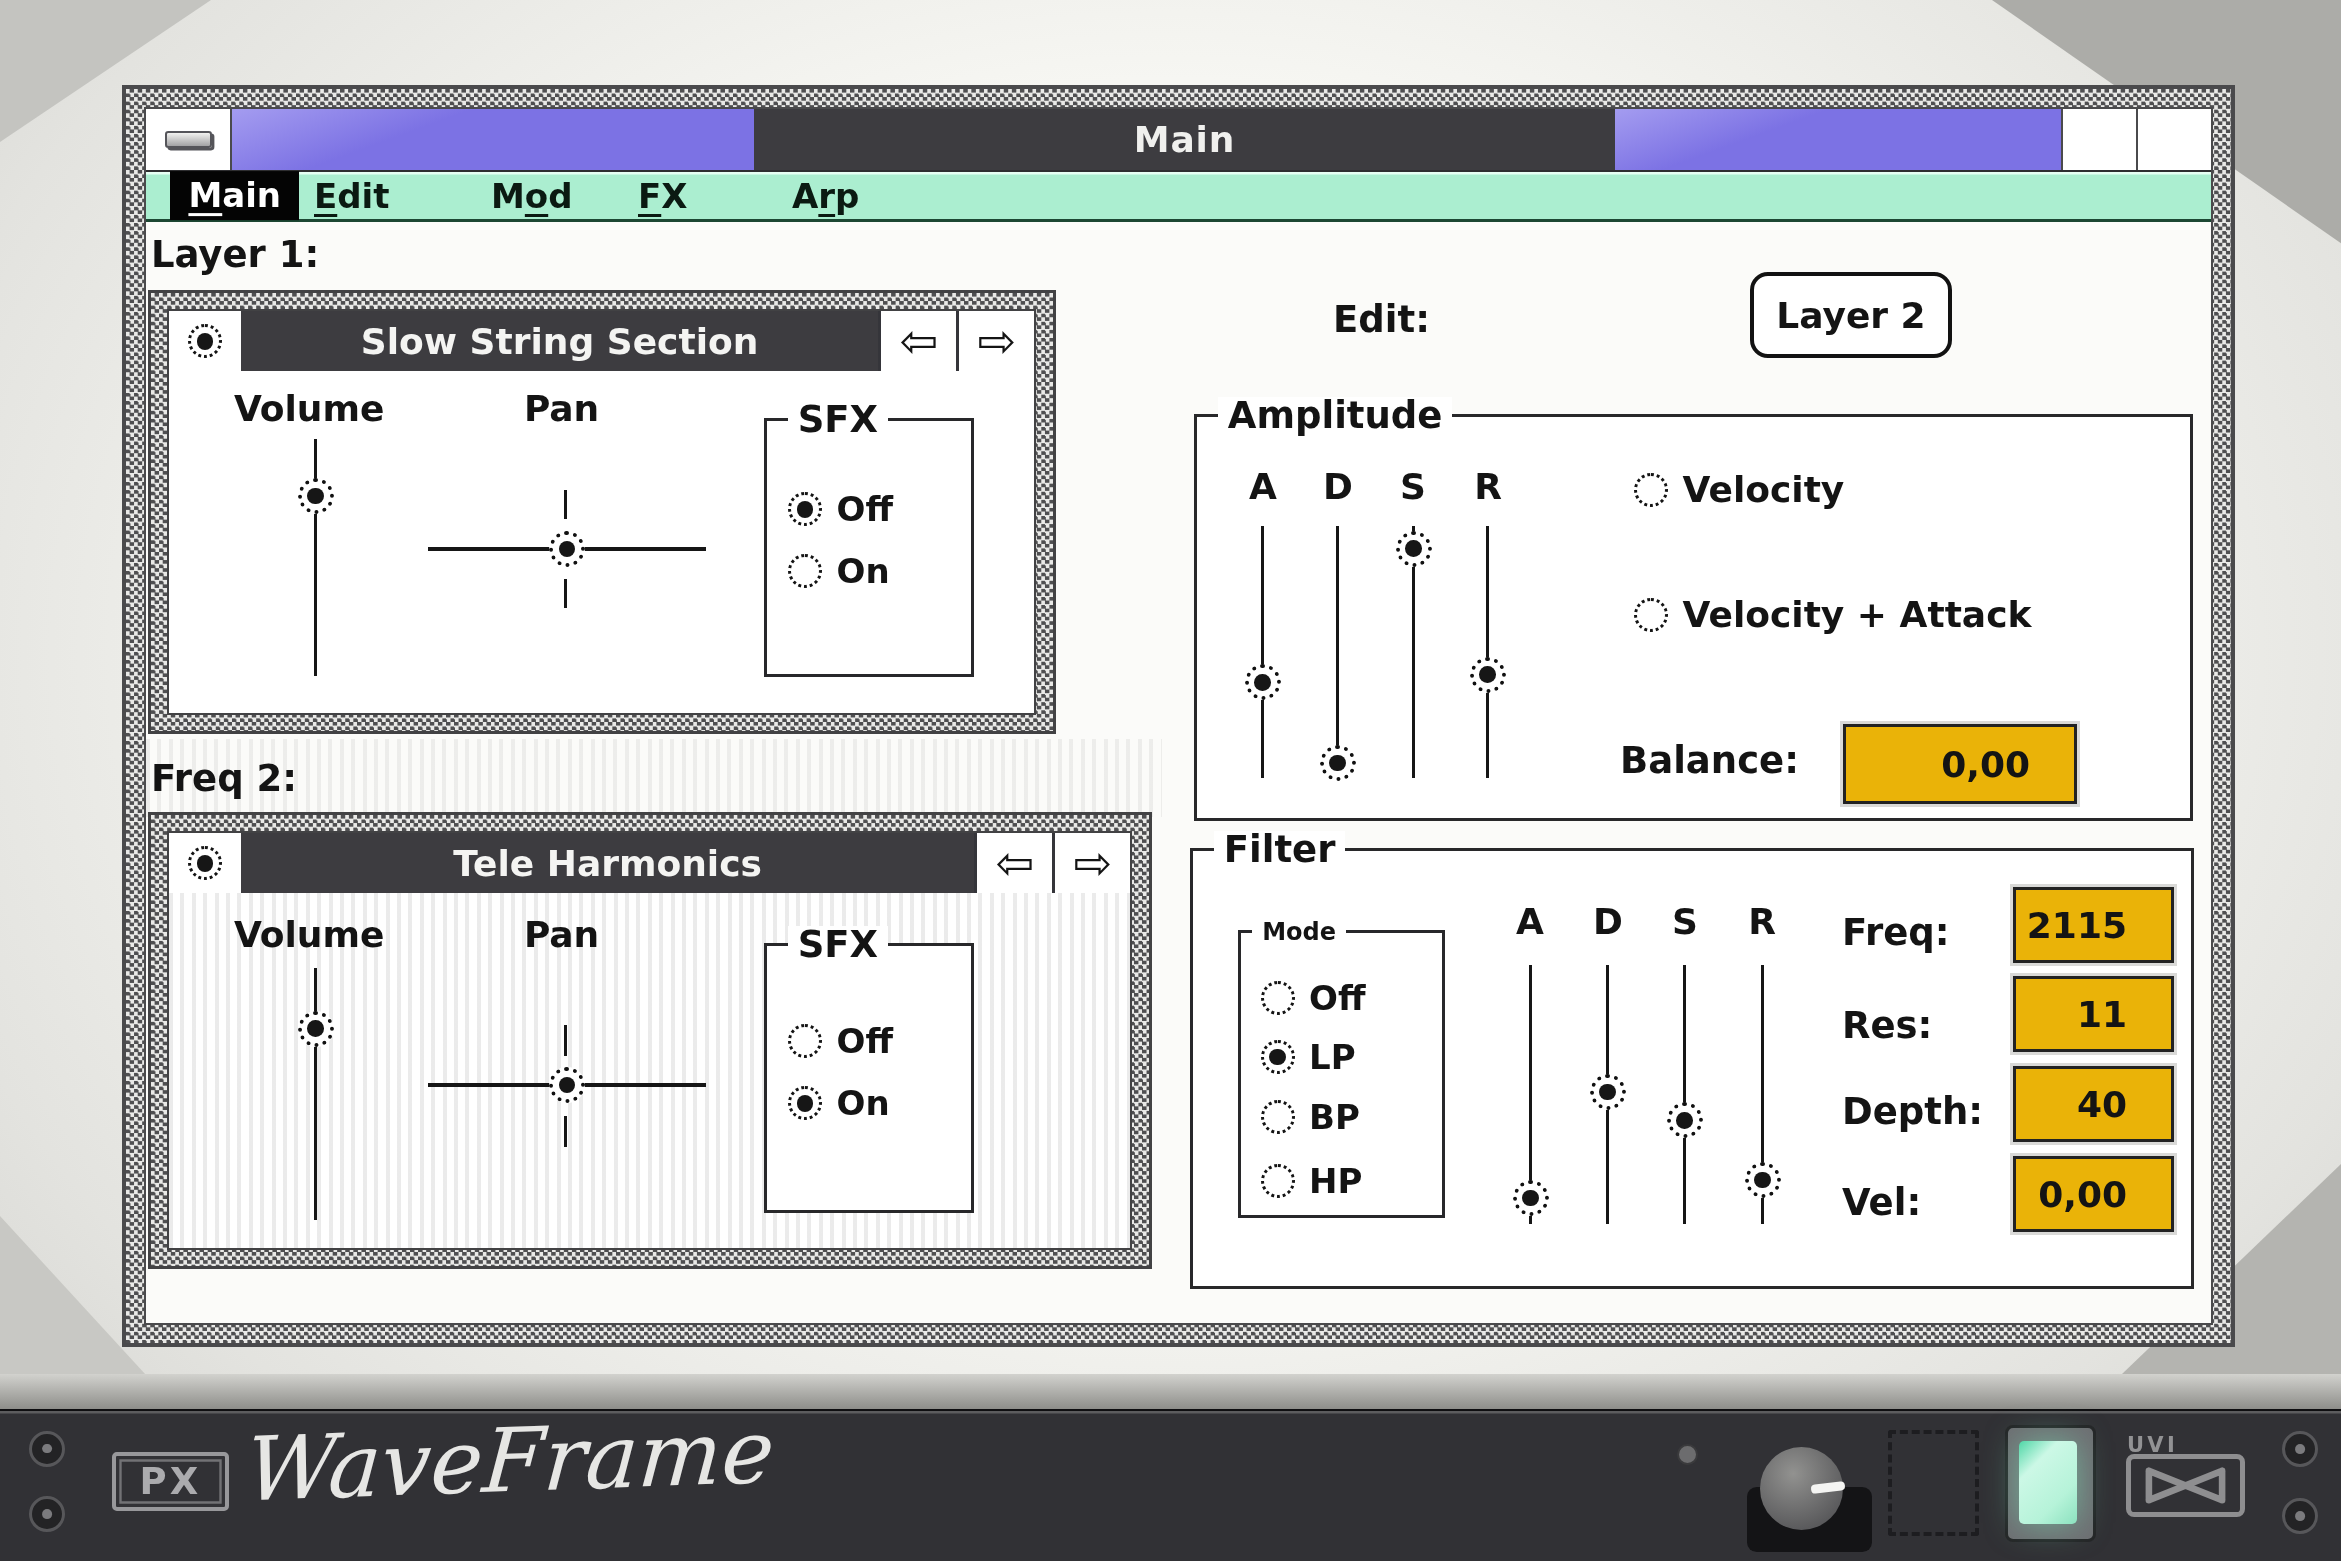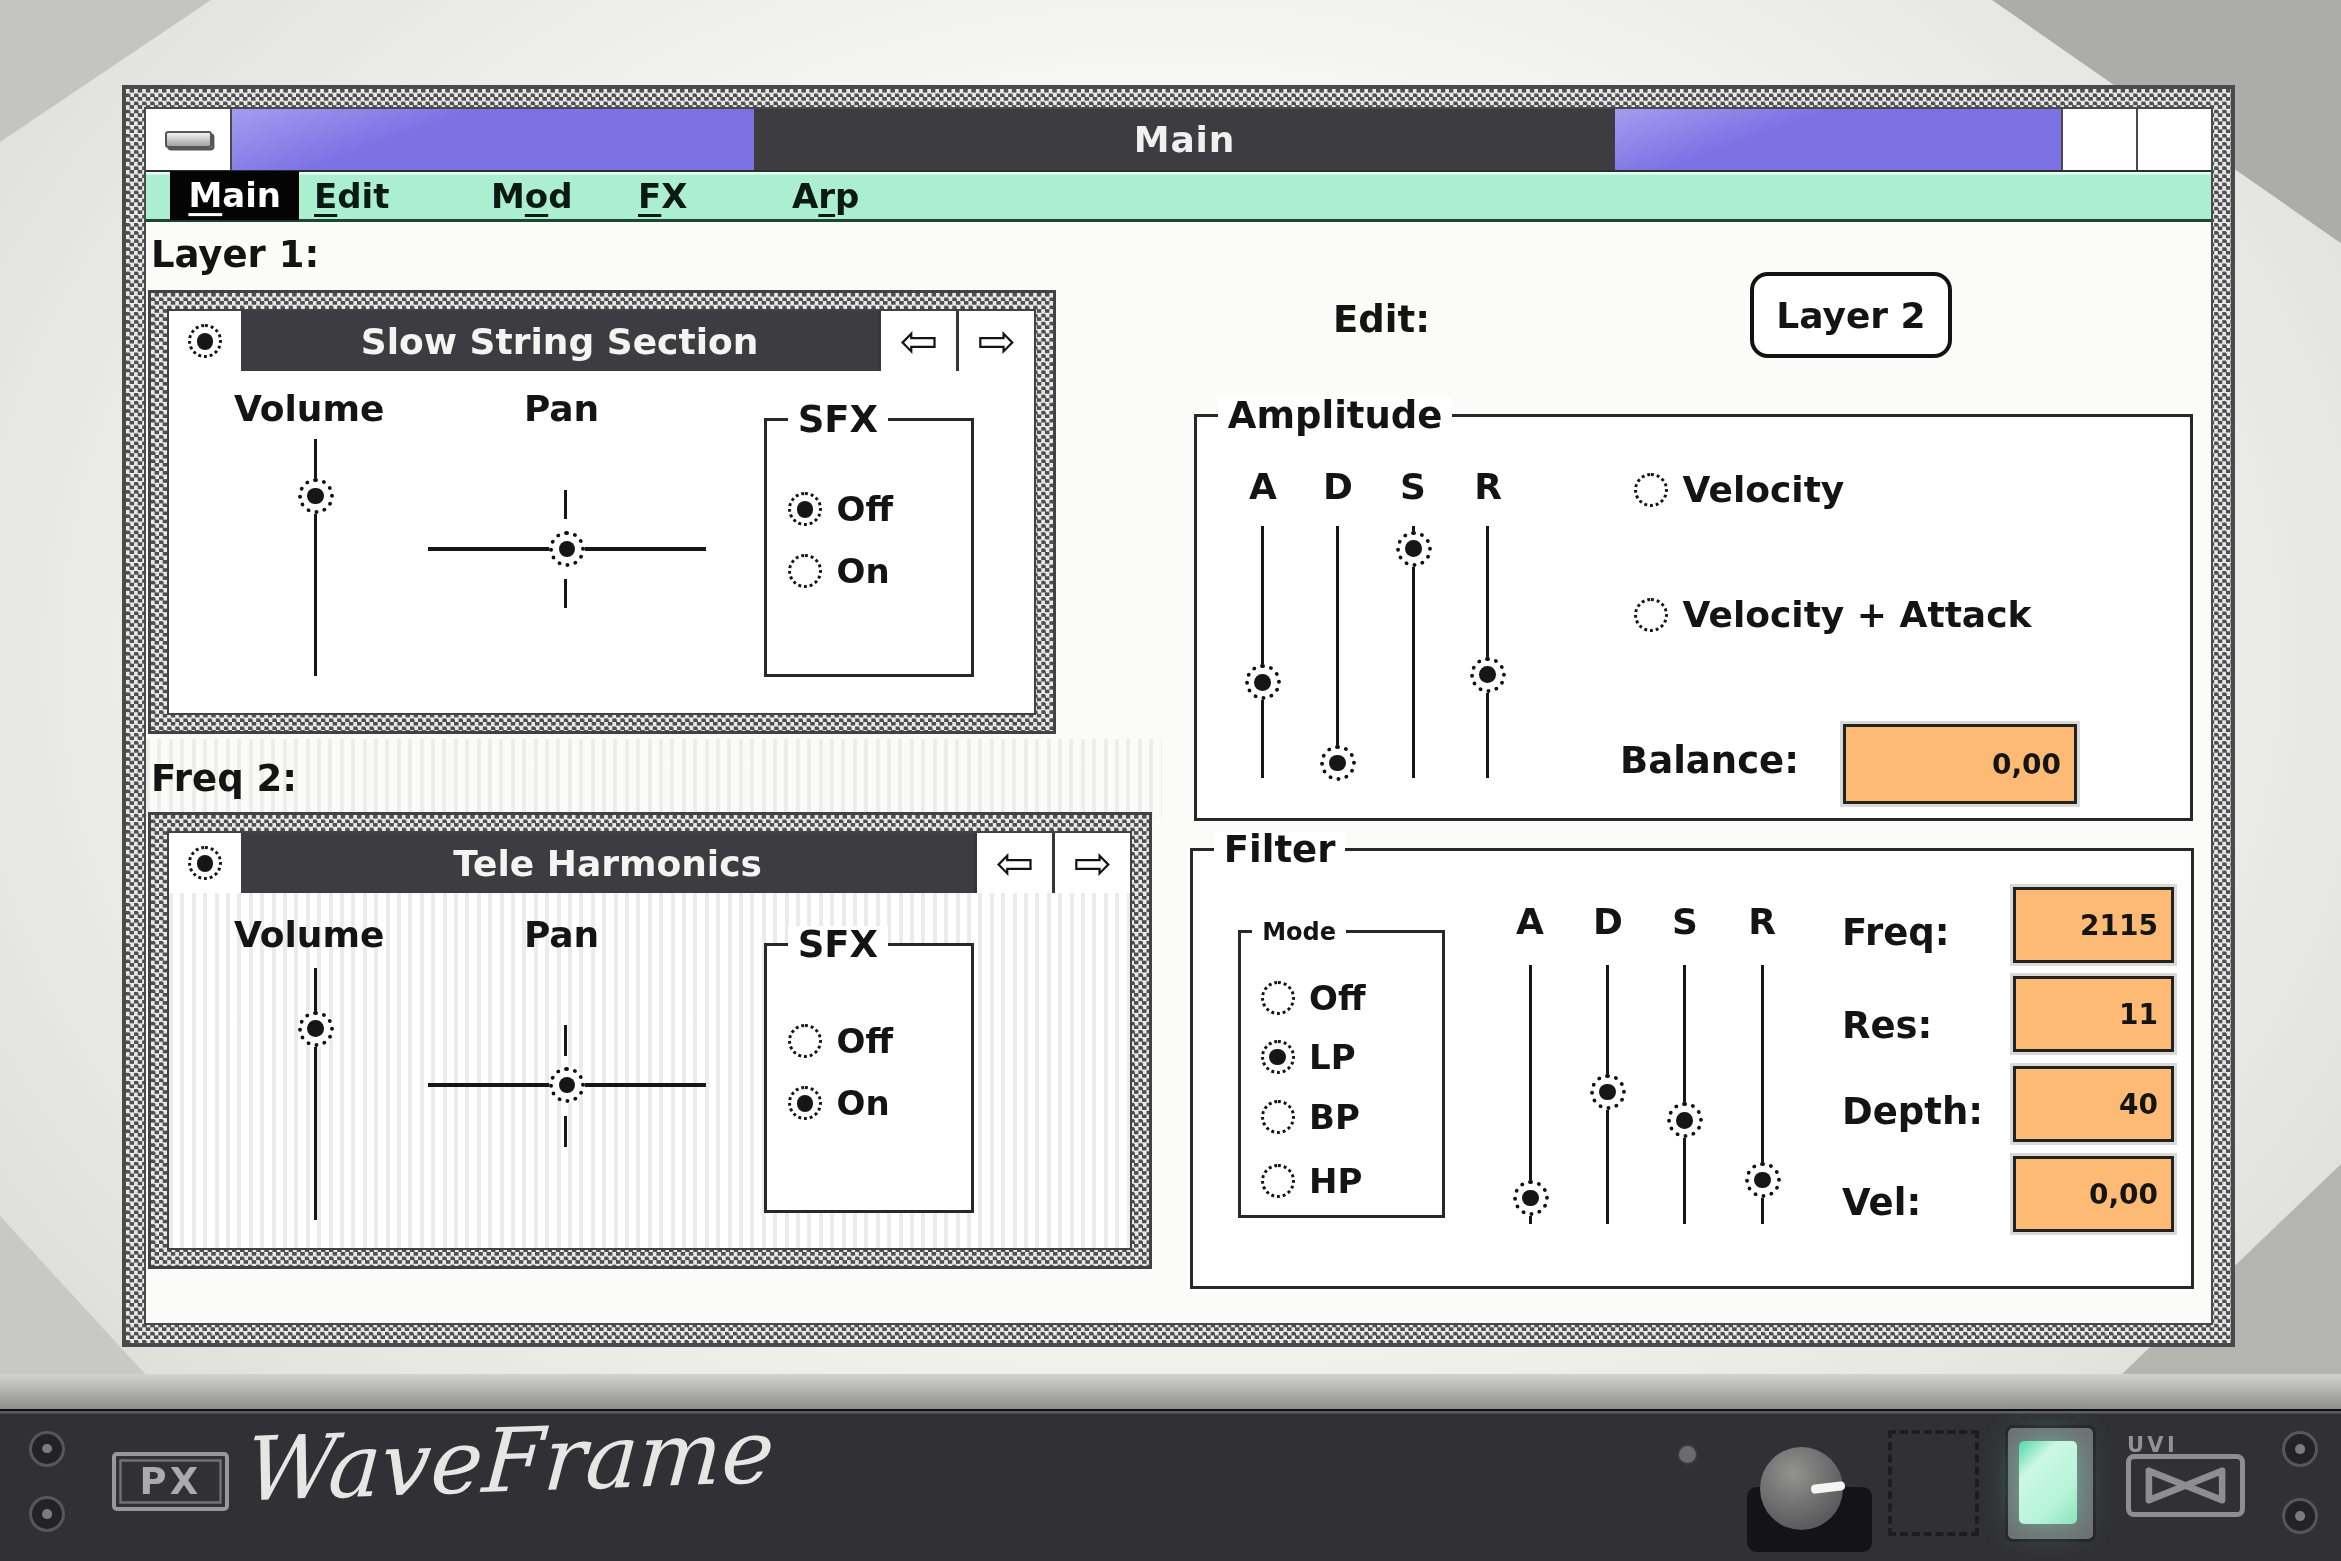--- a/index.html
+++ b/index.html
@@ -62,23 +62,23 @@
   .rad{width:34px;height:34px;flex:none;border:3.3px dotted #141414;border-radius:50%;background:#fff;position:relative;}
   .rad.sel::after{content:"";position:absolute;inset:5.7px;background:#161616;border-radius:50%;}
   .radio-row{position:absolute;display:flex;align-items:center;gap:14.6px;font-size:34px;font-weight:bold;white-space:nowrap;}
 
   .adsr-lab{position:absolute;transform:translateX(-50%);font-size:36px;font-weight:bold;}
 
   .ebtn{position:absolute;background:#fff;border:4.1px solid #121212;border-radius:18px;
         display:grid;place-items:center;font-size:36px;font-weight:bold;cursor:pointer;white-space:nowrap;}
   .ebtn.sel{border-width:7.3px;border-radius:21px;}
 
-  .vbox{position:absolute;background:#fdba74;border:3.3px solid #222;outline:3.3px solid #d9d9d7;
-        display:flex;align-items:center;justify-content:flex-end;padding-right:13px;
-        font-size:28px;font-weight:bold;}
+  .vbox{position:absolute;background:#eab308;border:3.3px solid #222;outline:3.3px solid #d9d9d7;
+        display:flex;align-items:center;justify-content:flex-end;padding-right:44px;
+        font-size:36px;font-weight:bold;}
 
   
   .bezel-strip{position:absolute;left:0;top:1374px;width:2342px;height:35px;
                background:linear-gradient(#d2d2ce,#8e8e8a);}
   .rack{position:absolute;left:0;top:1409px;width:2342px;height:152px;background:var(--rack-bg);
         border-top:2.4px solid #0e0e10;box-shadow:inset 0 2.4px 0 #5c5c5e;}
   .screw{position:absolute;width:36px;height:36px;border-radius:50%;background:#232325;border:3.3px solid #57575a;}
   .screw::after{content:"";position:absolute;left:50%;top:50%;width:9.8px;height:9.8px;transform:translate(-50%,-50%);
                 border-radius:50%;background:#7b7b7e;}
   .px-box{position:absolute;left:112px;top:1452px;width:117px;height:59px;border:4.9px solid #98989b;border-radius:4.9px;

